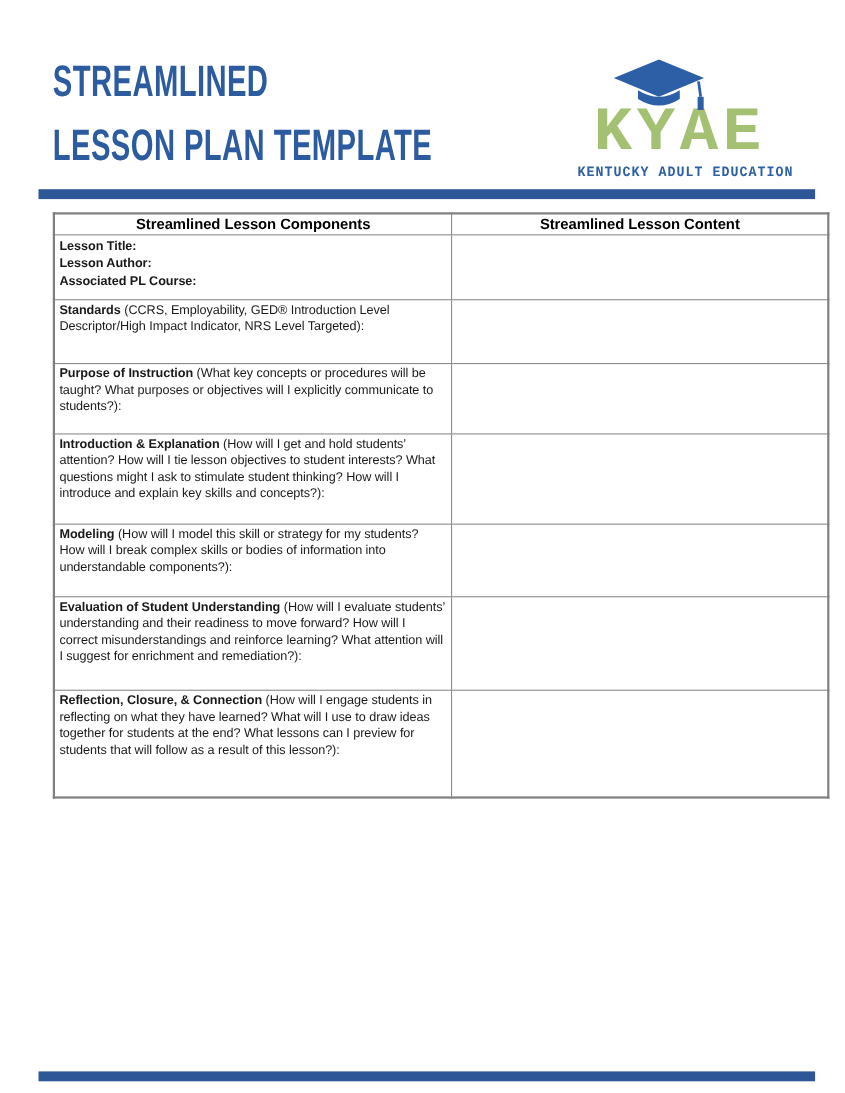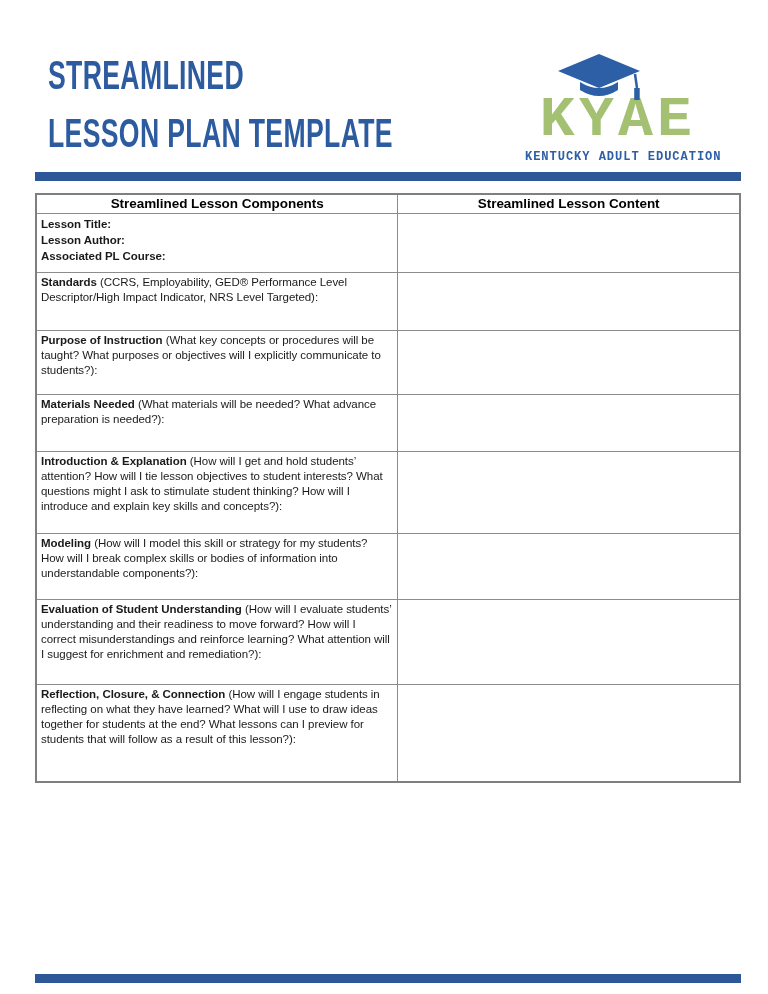--- a/index.html
+++ b/index.html
@@ -83,21 +83,21 @@
     width: 706px;
     height: 9px;
     background: #2e5797;
   }
   .rule-bar.top { top: 172px; }
   .rule-bar.bottom { top: 974px; }
 
   
   table.lesson {
     position: absolute;
-    left: 35px;
+    left: 48px;
     top: 193px;
     width: 706px;
     border-collapse: collapse;
     table-layout: fixed;
     border: 2px solid #7f7f7f;
   }
   table.lesson th, table.lesson td {
     border: 1px solid #8c8c8c;
     vertical-align: top;
     padding: 2px 4px;
@@ -165,31 +165,27 @@
     <tbody>
       <tr class="r1">
         <td class="lines">
           <div>Lesson Title:</div>
           <div>Lesson Author:</div>
           <div>Associated PL Course:</div>
         </td>
         <td></td>
       </tr>
       <tr class="r2">
-        <td><span class="b">Standards</span><span> (CCRS, Employability, GED® Performance Level Descriptor/High Impact Indicator, NRS Level Targeted):</span></td>
+        <td><span class="b">Standards</span><span> (CCRS, Employability, GED® Introduction Level Descriptor/High Impact Indicator, NRS Level Targeted):</span></td>
         <td></td>
       </tr>
       <tr class="r3">
         <td><span class="b">Purpose of Instruction</span><span> (What key concepts or procedures will be taught? What purposes or objectives will I explicitly communicate to students?):</span></td>
         <td></td>
       </tr>
-      <tr class="r4">
-        <td><span class="b">Materials Needed</span><span> (What materials will be needed? What advance preparation is needed?):</span></td>
-        <td></td>
-      </tr>
       <tr class="r5">
         <td><span class="b">Introduction &amp; Explanation</span><span> (How will I get and hold students’ attention? How will I tie lesson objectives to student interests? What questions might I ask to stimulate student thinking? How will I introduce and explain key skills and concepts?):</span></td>
         <td></td>
       </tr>
       <tr class="r6">
         <td><span class="b">Modeling</span><span> (How will I model this skill or strategy for my students? How will I break complex skills or bodies of information into understandable components?):</span></td>
         <td></td>
       </tr>
       <tr class="r8">
         <td><span class="b">Evaluation of Student Understanding</span><span> (How will I evaluate students’ understanding and their readiness to move forward? How will I correct misunderstandings and reinforce learning? What attention will I suggest for enrichment and remediation?):</span></td>

